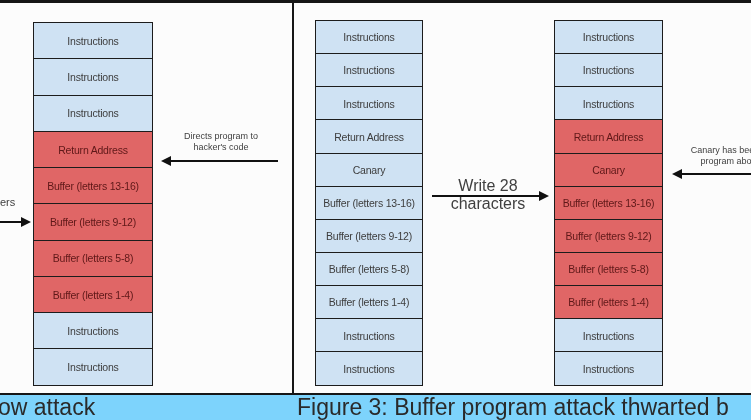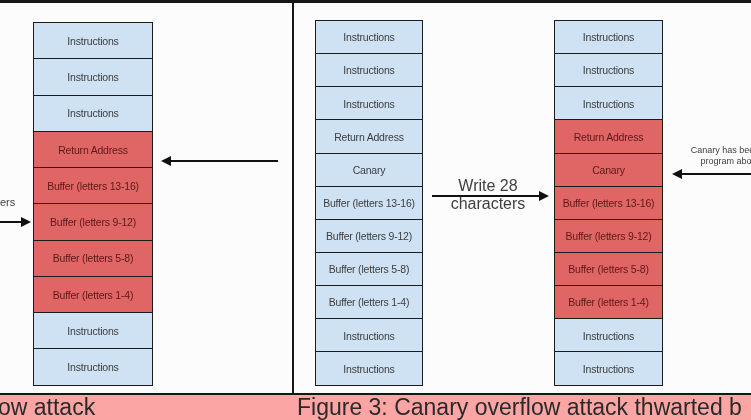--- a/index.html
+++ b/index.html
@@ -6,21 +6,21 @@
   .page{
     position:relative;
     width:751px;height:420px;
     background:#fcfcfc;
     overflow:hidden;
     font-family:"Liberation Sans",sans-serif;
   }
   .topline{position:absolute;left:0;top:0;width:751px;height:3px;background:#161616;}
   .divider{position:absolute;left:292px;top:0;width:2px;height:420px;background:#161616;}
   .caption-sep{position:absolute;left:0;top:393px;width:751px;height:2px;background:#161616;}
-  .caption-band{position:absolute;left:0;top:395px;width:751px;height:25px;background:#fca5a5;}
+  .caption-band{position:absolute;left:0;top:395px;width:751px;height:25px;background:#7dd3fc;}
   .caption-text{
     position:absolute;top:0;height:25px;line-height:25px;
     font-size:23px;color:#2a2a2a;white-space:nowrap;
   }
   .caption-left{left:-2px;}
   .caption-right{left:297px;}
 
   .stack{position:absolute;display:flex;flex-direction:column;}
   .stack-left{left:33px;top:22px;width:120px;height:364px;}
   .stack-middle{left:315px;top:20px;width:108px;height:366px;}
@@ -62,20 +62,24 @@
     <div class="cell blue">Instructions</div>
     <div class="cell red">Return Address</div>
     <div class="cell red">Buffer (letters 13-16)</div>
     <div class="cell red">Buffer (letters 9-12)</div>
     <div class="cell red">Buffer (letters 5-8)</div>
     <div class="cell red">Buffer (letters 1-4)</div>
     <div class="cell blue">Instructions</div>
     <div class="cell blue">Instructions</div>
   </div>
 
+  <div class="ann ann-small ann-directs">
+    <div>Directs program to</div>
+    <div>hacker's code</div>
+  </div>
   <div class="arrow-line" style="left:170px;top:160px;width:108px;"></div>
   <div class="arrow-head head-left" style="left:161px;top:156px;"></div>
 
   <div class="ann ann-ers">ers</div>
   <div class="arrow-line" style="left:0;top:221px;width:22px;"></div>
   <div class="arrow-head head-right" style="left:21px;top:217px;"></div>
 
   <div class="stack stack-middle">
     <div class="cell blue">Instructions</div>
     <div class="cell blue">Instructions</div>
@@ -111,16 +115,16 @@
   <div class="ann ann-small ann-canary">
     <div style="white-space:nowrap;">Canary has been alt</div>
     <div>program aborts</div>
   </div>
   <div class="arrow-line" style="left:680px;top:173px;width:71px;"></div>
   <div class="arrow-head head-left" style="left:672px;top:169px;"></div>
 
   <div class="caption-sep"></div>
   <div class="caption-band">
     <div class="caption-text caption-left">ow attack</div>
-    <div class="caption-text caption-right">Figure 3: Canary overflow attack thwarted b</div>
+    <div class="caption-text caption-right">Figure 3: Buffer program attack thwarted b</div>
   </div>
 
 </div>
 
 </body></html>

